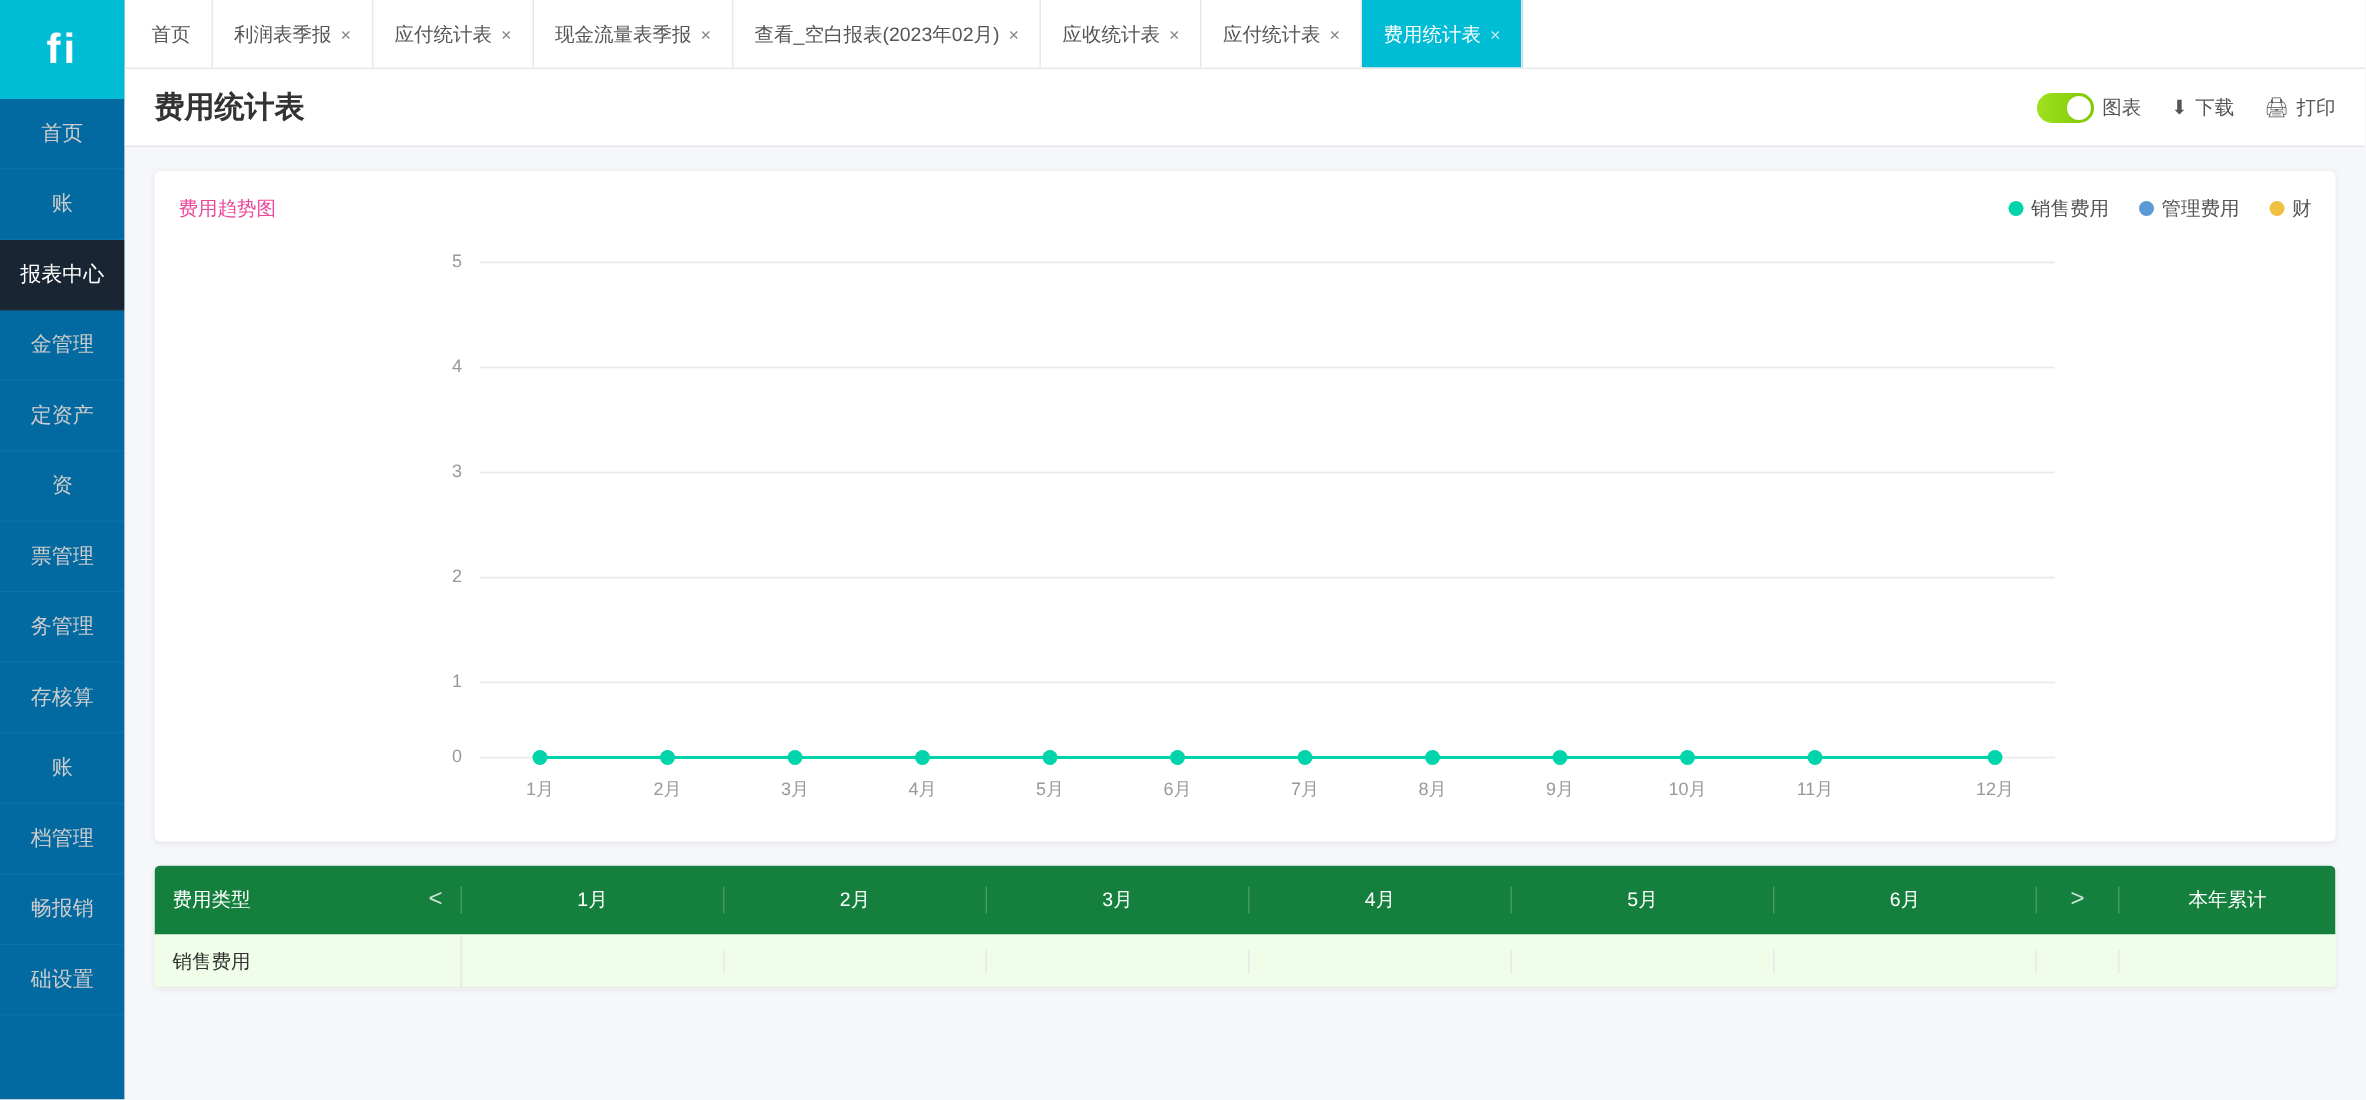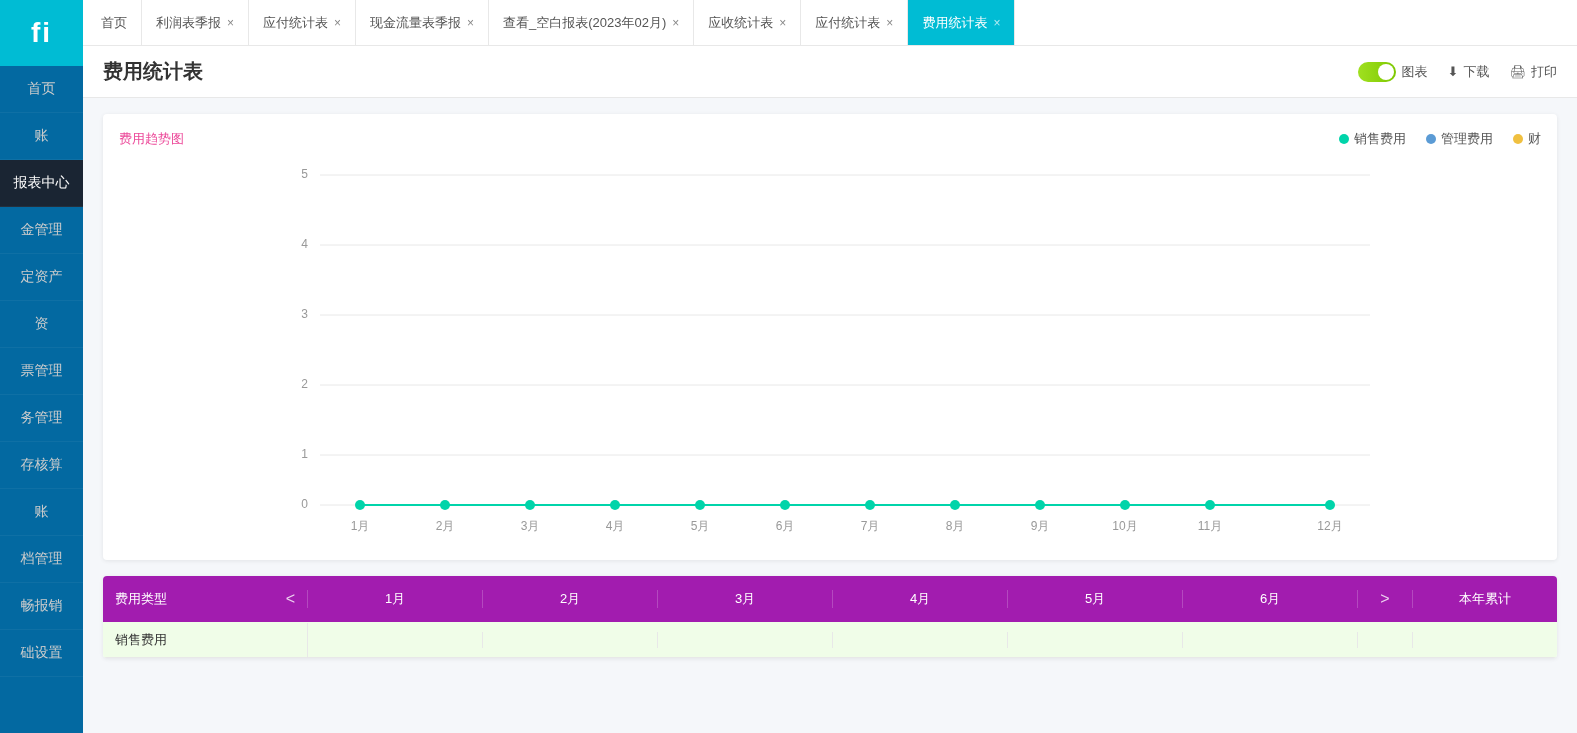--- a/index.html
+++ b/index.html
@@ -197,21 +197,21 @@
     
     .data-table-section {
       background: #fff;
       border-radius: 4px;
       overflow: hidden;
       box-shadow: 0 1px 4px rgba(0,0,0,0.08);
     }
     .table-header-row {
       display: flex;
       align-items: center;
-      background: #a21caf;
+      background: #15803d;
       color: white;
       font-size: 13px;
       height: 46px;
     }
     .th-cell {
       flex: 1;
       padding: 0 12px;
       text-align: center;
       border-right: 1px solid rgba(255,255,255,0.2);
       display: flex;

